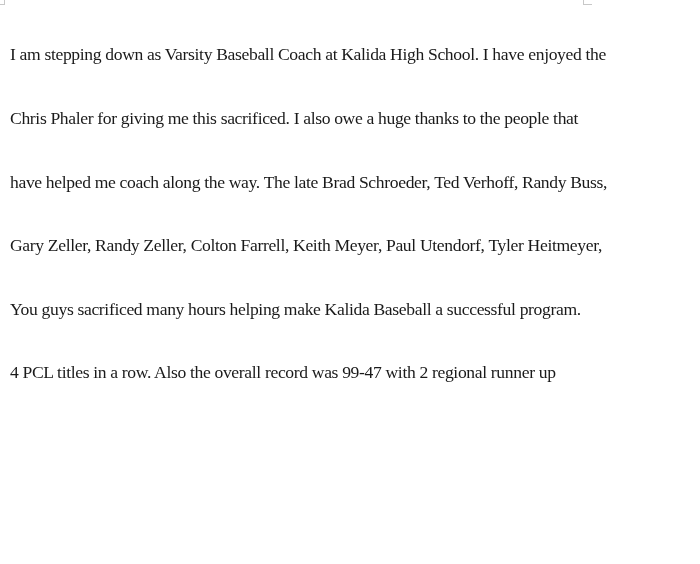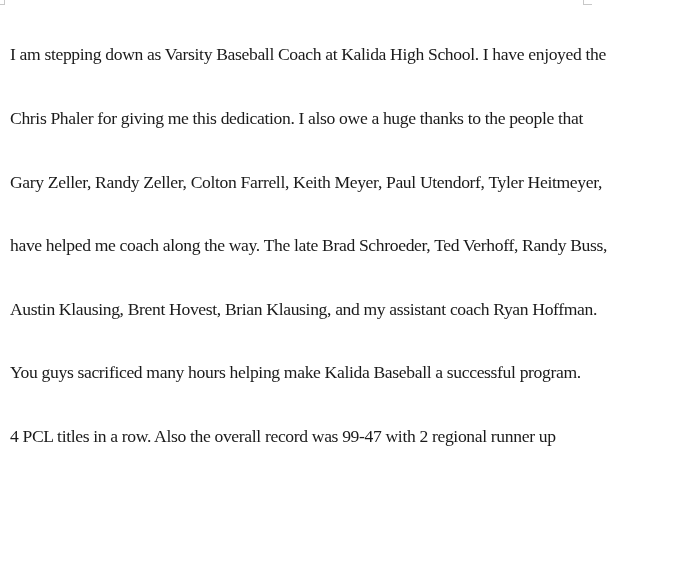--- a/index.html
+++ b/index.html
@@ -70,24 +70,23 @@
 </head>
 <body>
 
 <div class="page">
   <div class="corner-mark corner-tl"></div>
   <div class="corner-mark corner-tr"></div>
 
   <div class="text-body">
     <div class="para">
       <span class="line"> I am stepping down as Varsity Baseball Coach at Kalida High School. I have enjoyed the</span>
-      <span class="line">Chris Phaler for giving me this dedication. I also owe a huge thanks to the people that</span>
+      <span class="line">Chris Phaler for giving me this sacrificed. I also owe a huge thanks to the people that</span>
+      <span class="line">have helped me coach along the way. The late Brad Schroeder, Ted Verhoff, Randy Buss,</span>
       <span class="line">Gary Zeller, Randy Zeller, Colton Farrell, Keith Meyer, Paul Utendorf, Tyler Heitmeyer,</span>
-      <span class="line">have helped me coach along the way. The late Brad Schroeder, Ted Verhoff, Randy Buss,</span>
-      <span class="line">Austin Klausing, Brent Hovest, Brian Klausing, and my assistant coach Ryan Hoffman.</span>
       <span class="line">You guys sacrificed many hours helping make Kalida Baseball a successful program.</span>
       <span class="line">4 PCL titles in a row. Also the overall record was 99-47 with 2 regional runner up</span>
       
       
     </div>
 
   </div>
 </div>
 
 </body></html>

